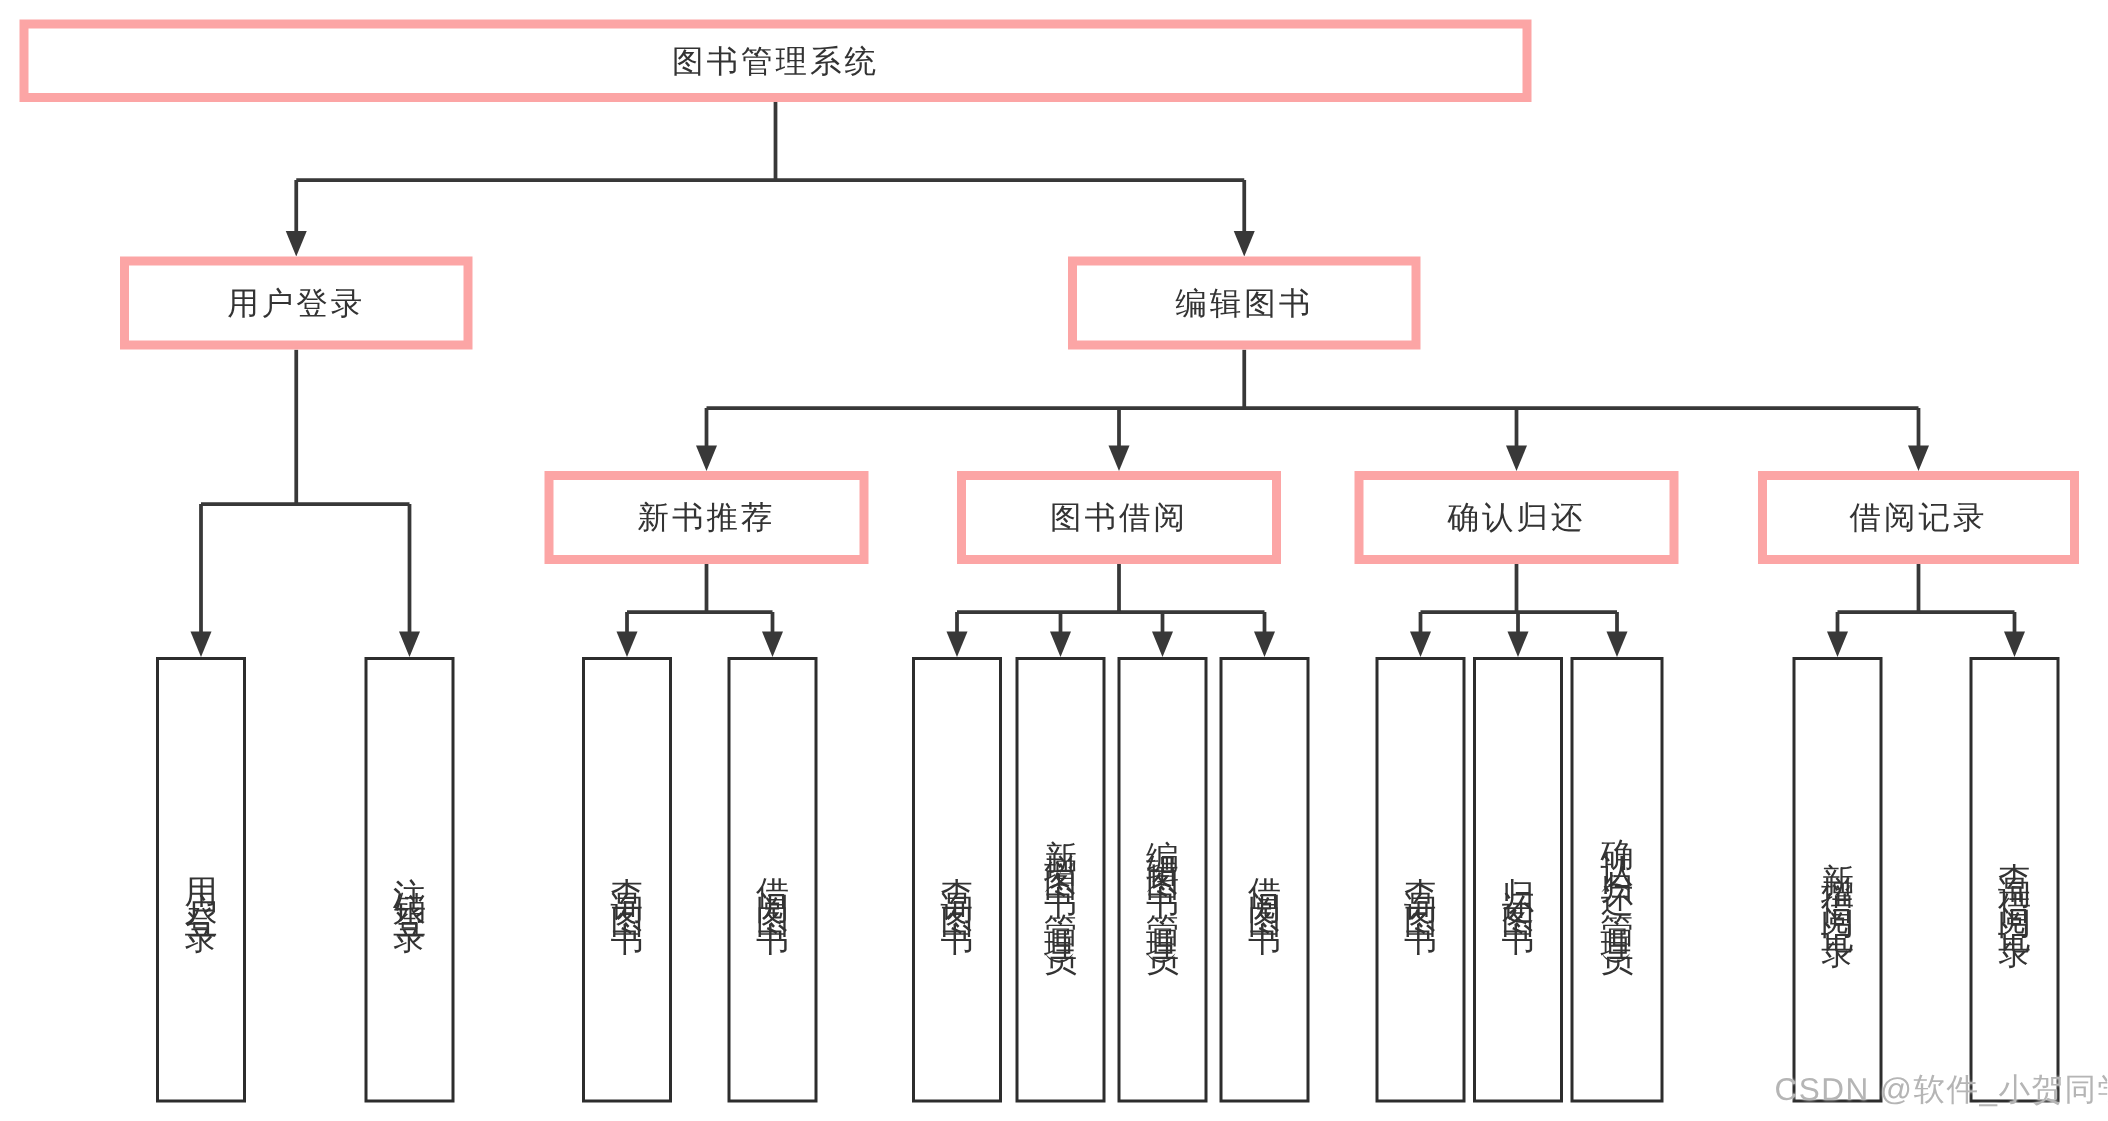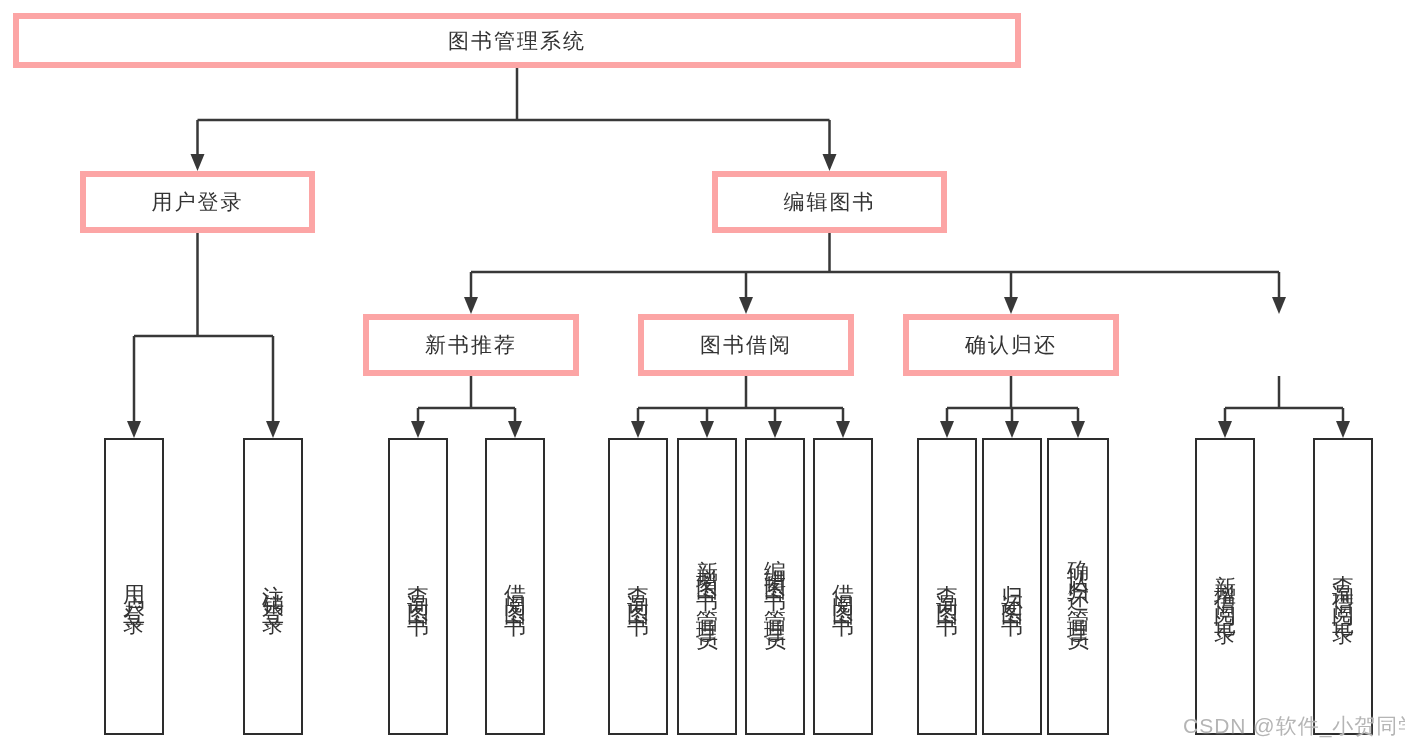--- a/index.html
+++ b/index.html
@@ -132,20 +132,23 @@
 
   <div class="hbox" style="left:363px; top:314px; width:216px; height:62px;">
     <span>新书推荐</span>
   </div>
   <div class="hbox" style="left:638px; top:314px; width:216px; height:62px;align-items:center;">
     <span>图书借阅</span>
   </div>
   <div class="hbox" style="left:903px; top:314px; width:216px; height:62px;">
     <span>确认归还</span>
   </div>
+  <div class="hbox" style="left:1172px; top:314px; width:214px; height:62px;">
+    <span>借阅记录</span>
+  </div>
 
   <div class="leaf" style="left:104px;">
     <span class="vtext">用户登录</span>
   </div>
   <div class="leaf" style="left:243px;">
     <span class="vtext">注销登录</span>
   </div>
 
   <div class="leaf" style="left:388px;">
     <span class="vtext">查询图书</span>

